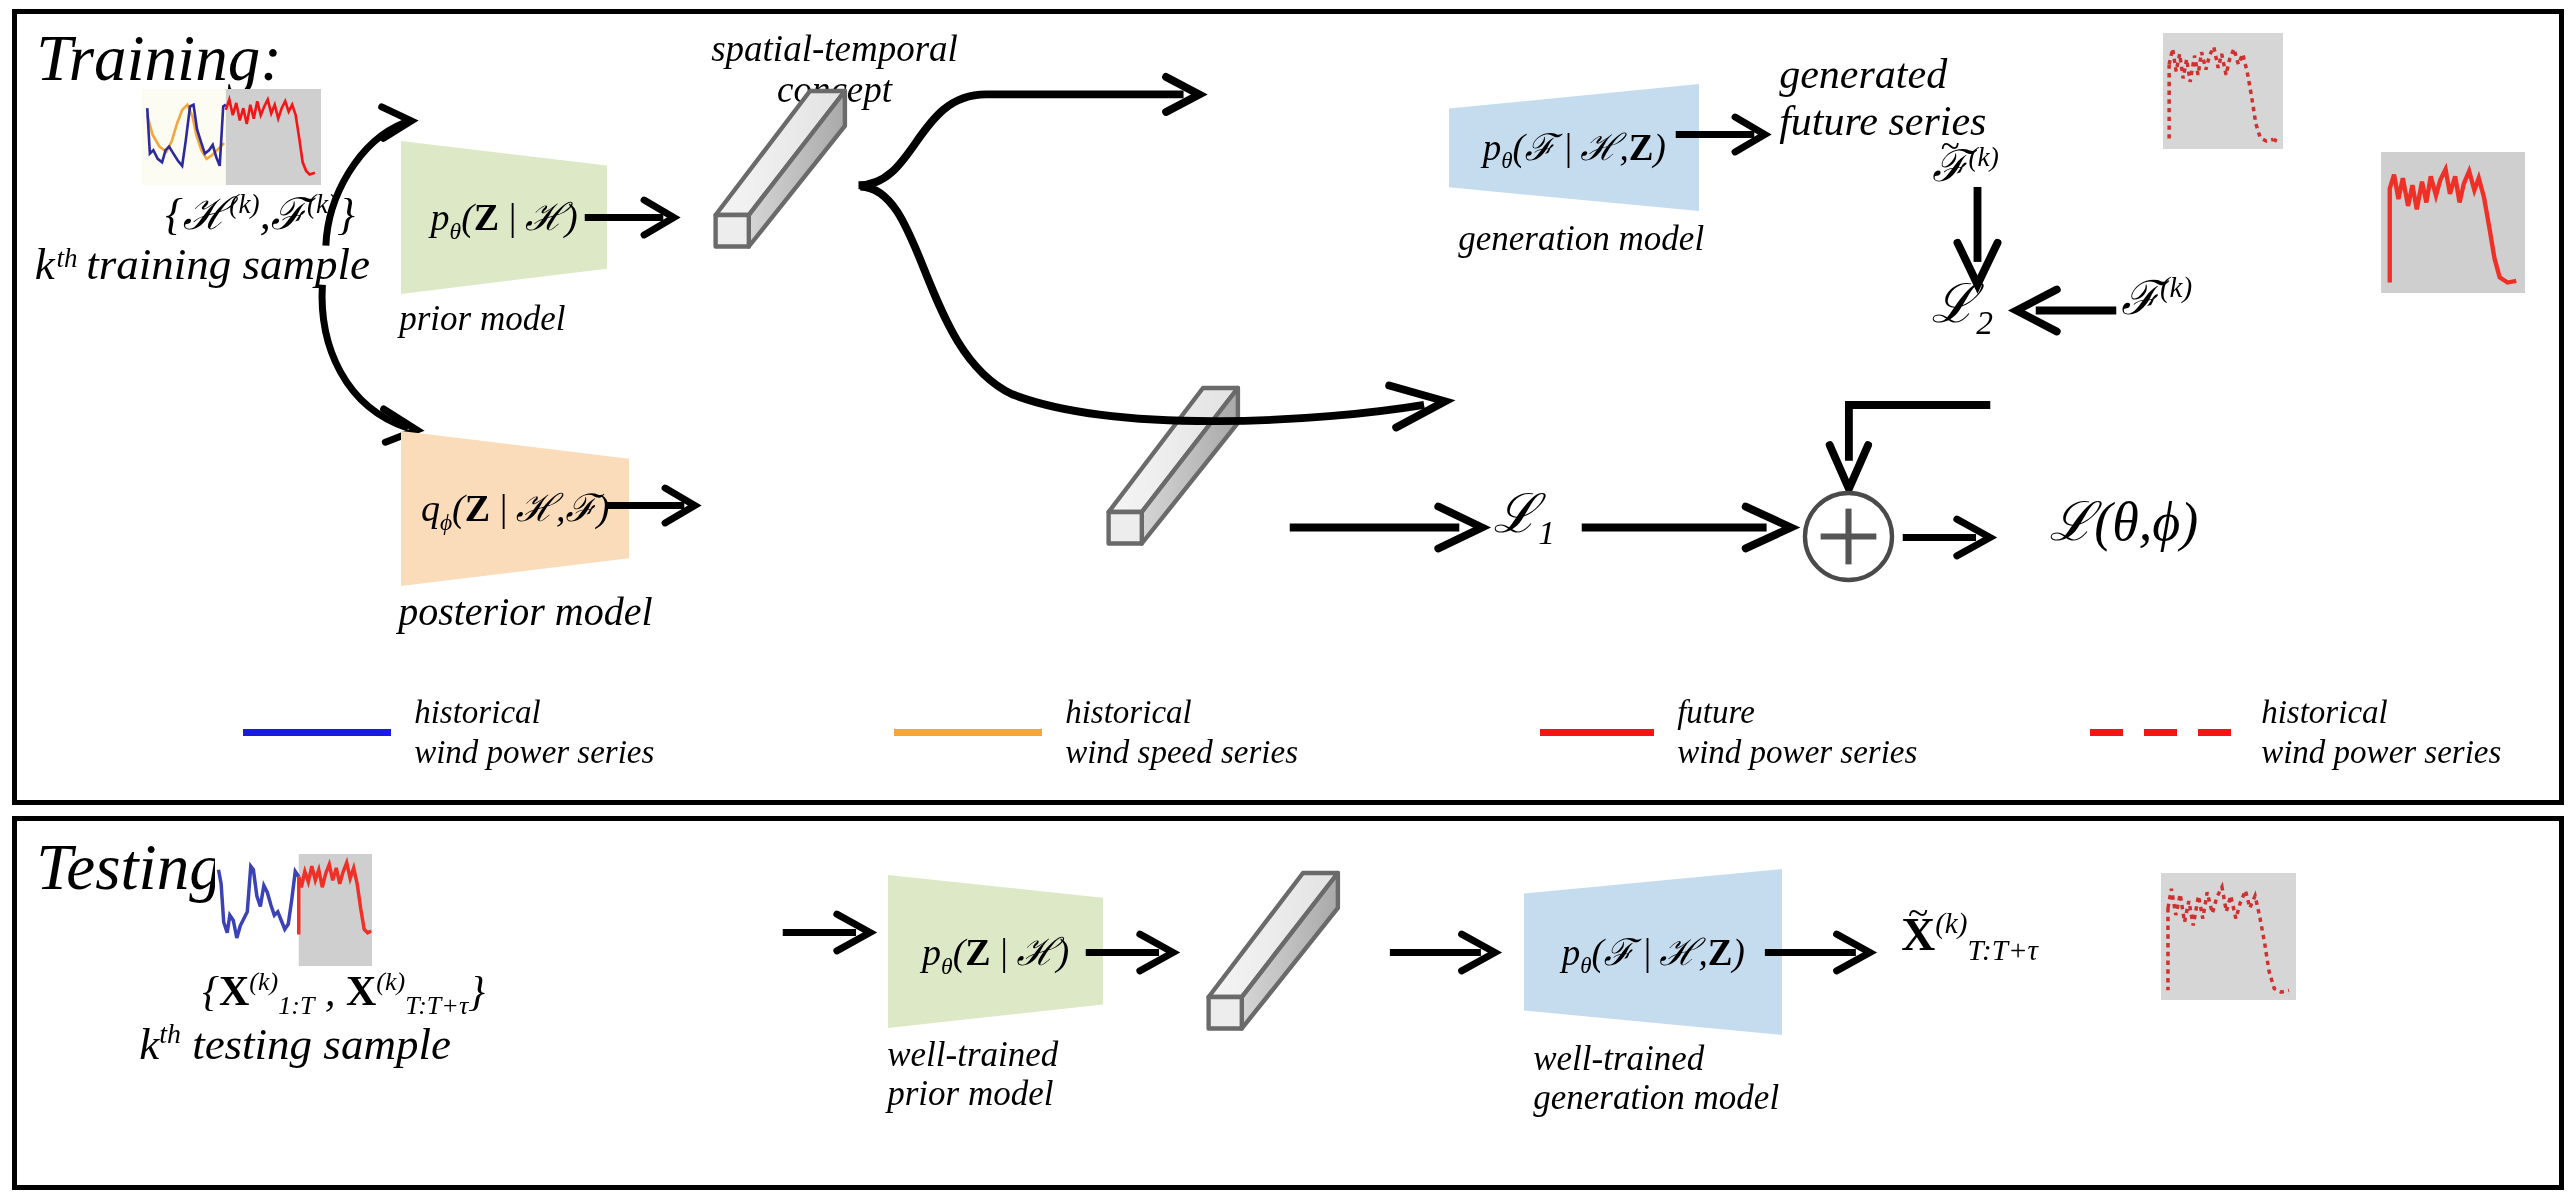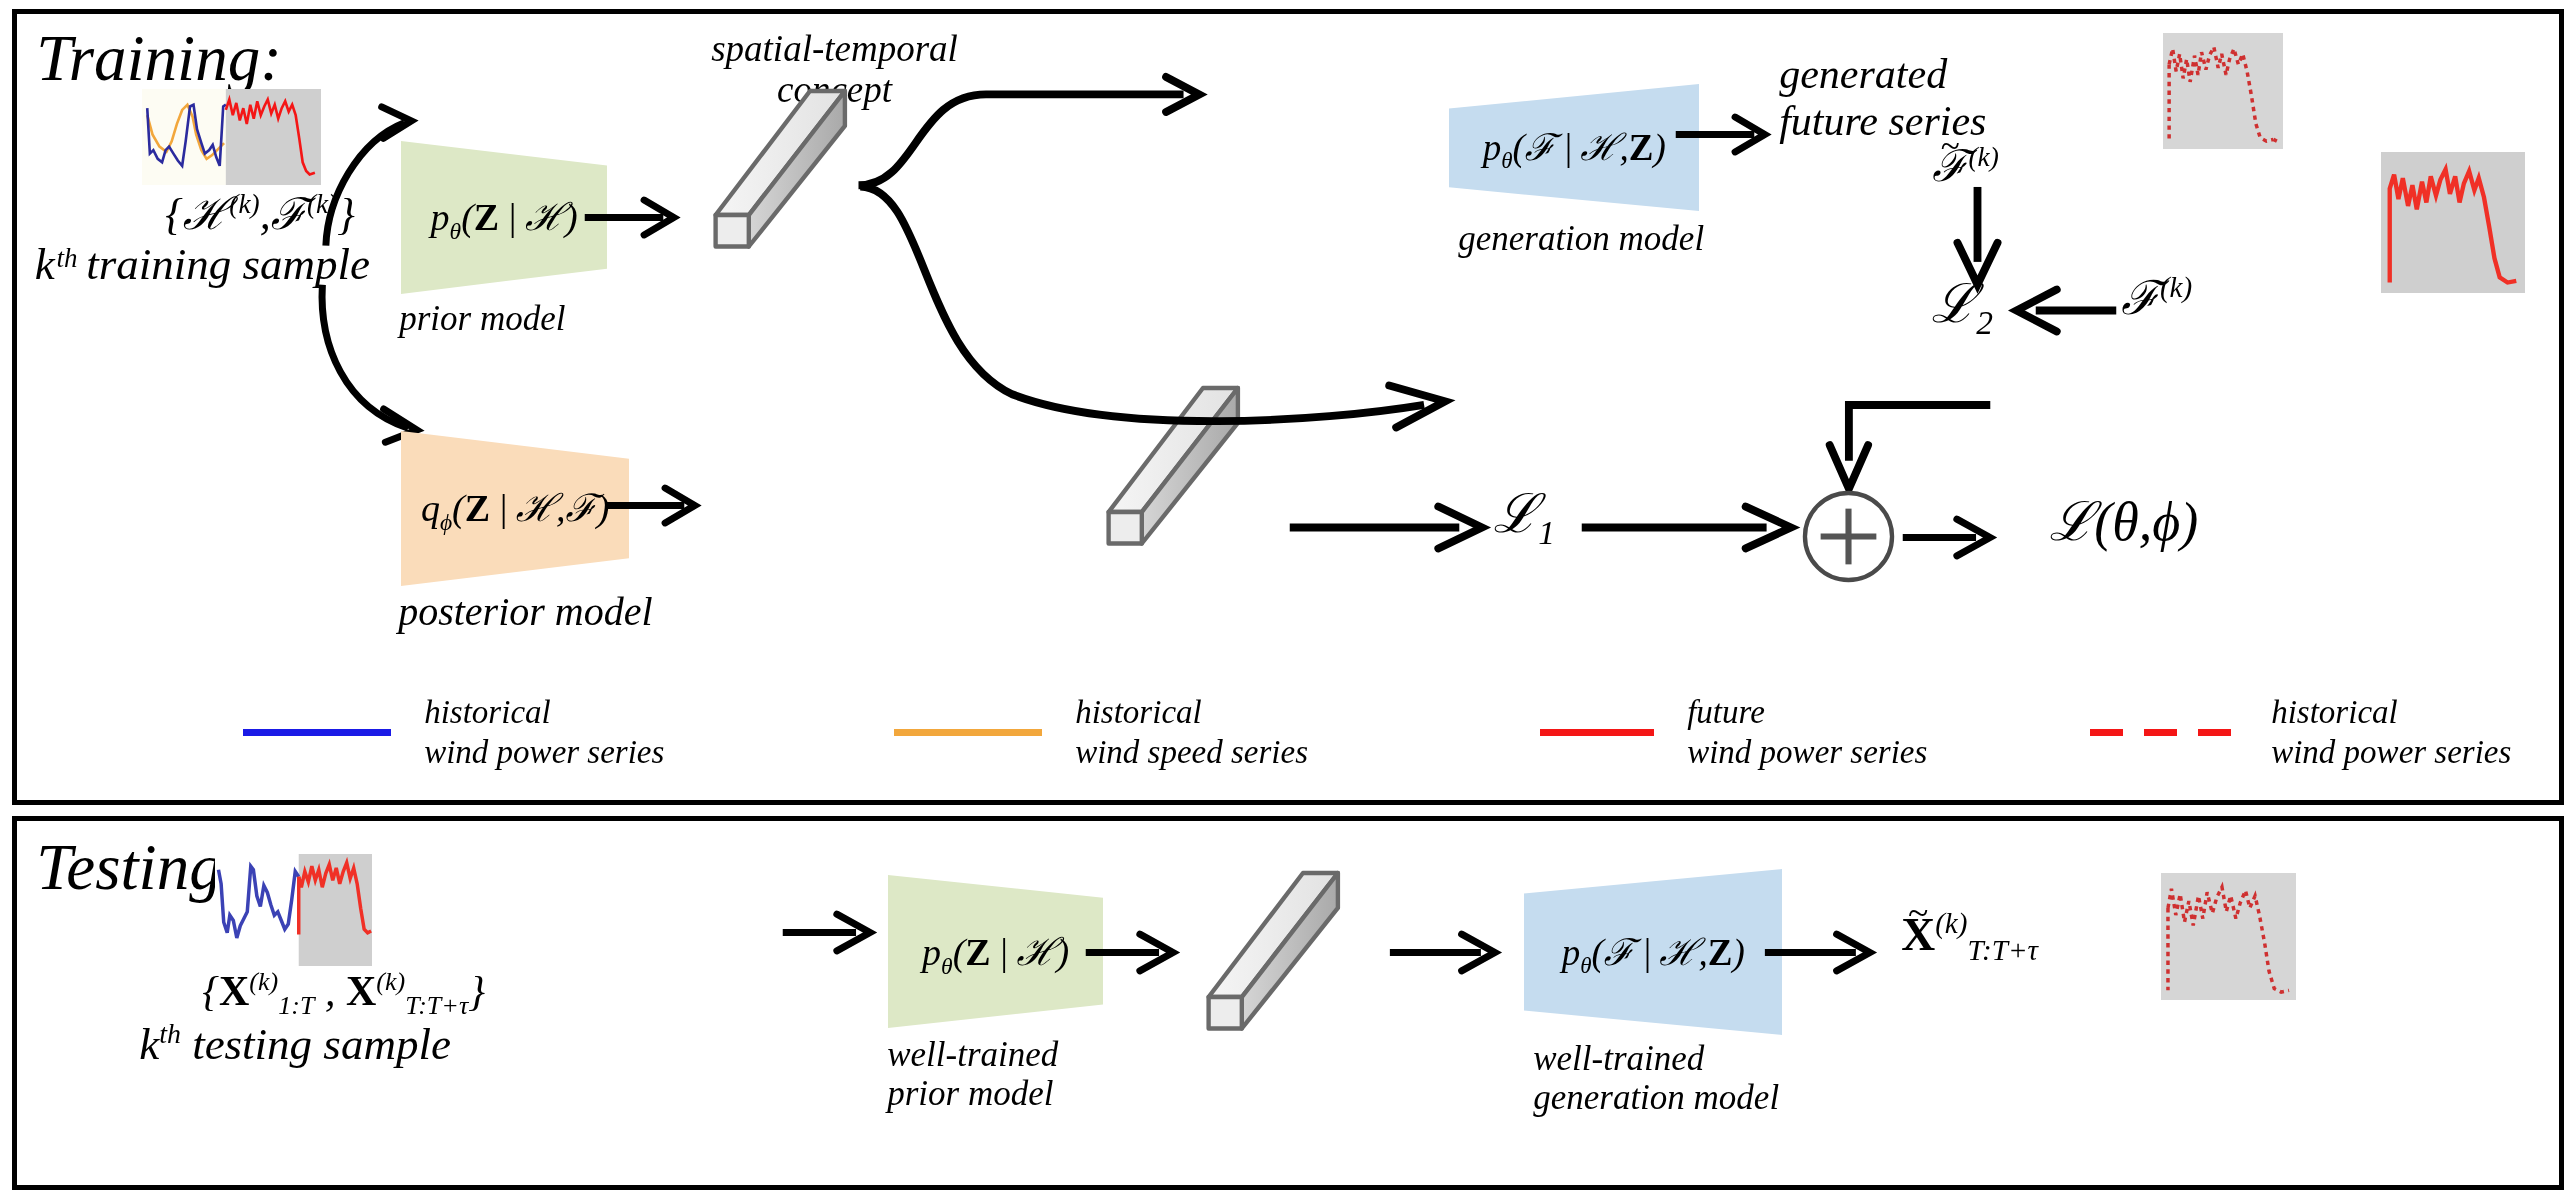--- a/index.html
+++ b/index.html
@@ -30,21 +30,21 @@
   
   .prism{position:absolute;}
   .prism svg{display:block;width:100%;height:100%;}
 
   
   .arrow{position:absolute;pointer-events:none;}
   .arrow svg{display:block;width:100%;height:100%;overflow:visible;}
 
   
   #legend{position:absolute;left:12.2px;top:672px;width:2552px;height:140px;}
-  .legend-item{position:absolute;display:flex;align-items:center;gap:10px;}
+  .legend-item{position:absolute;display:flex;align-items:center;}
   .legend-swatch{flex:0 0 auto;margin-right:23px;}
   .legend-text{font-style:italic;font-size:33px;line-height:1.2;white-space:nowrap;}
 
   
   .sup{font-size:0.62em;vertical-align:super;font-style:italic;}
   .sub{font-size:0.62em;vertical-align:sub;font-style:italic;}
   .cal{font-family:"Liberation Serif","DejaVu Serif",serif;font-style:italic;}
   .bold{font-weight:bold;font-style:normal;}
   .tilde-wrap{position:relative;display:inline-block;}
   .tilde-wrap .tl{position:absolute;left:50%;transform:translateX(-50%);top:-0.44em;font-size:0.8em;font-style:normal;}

